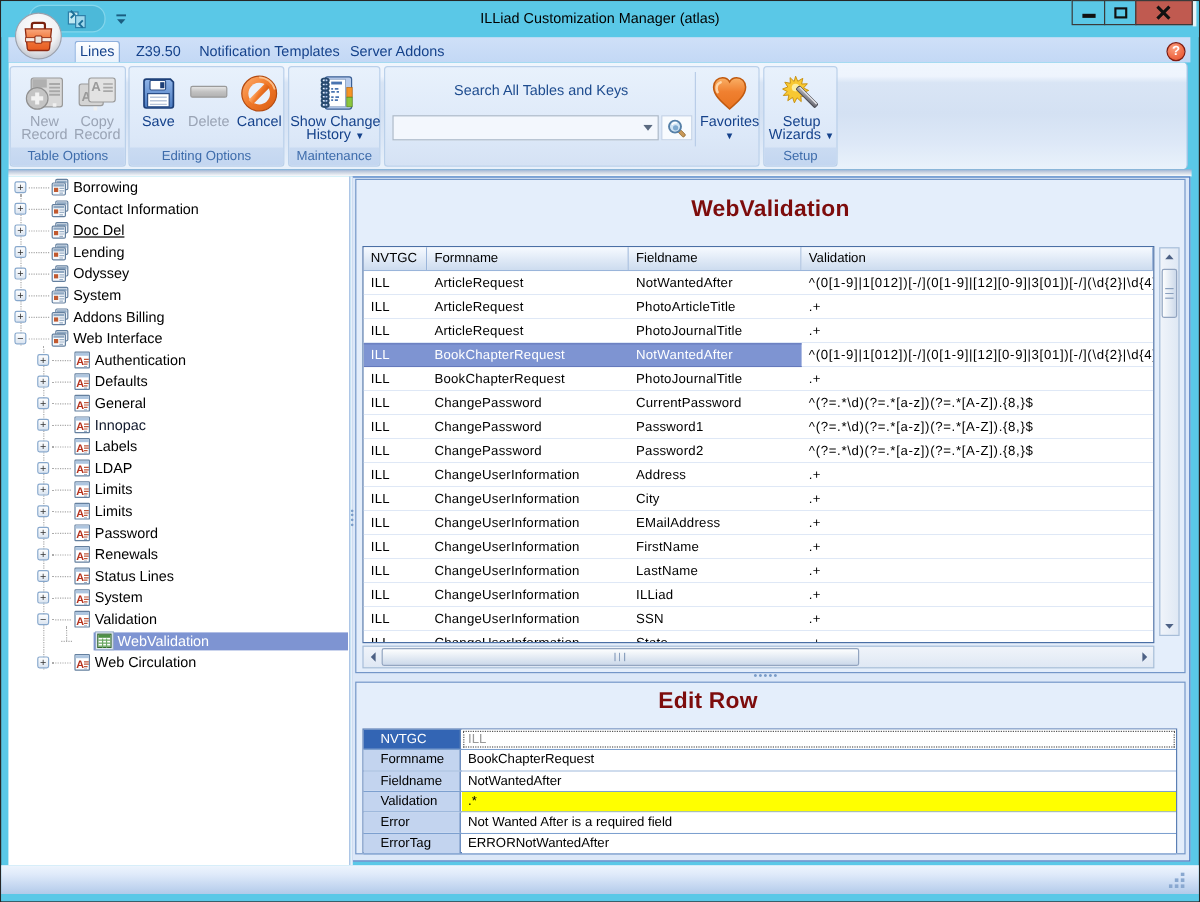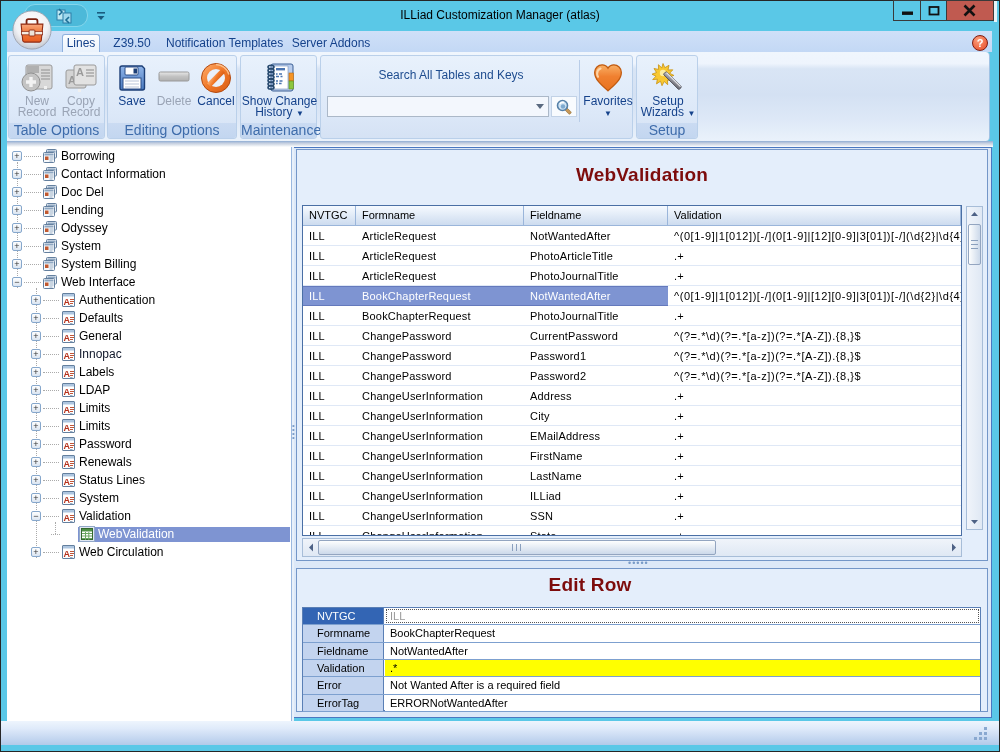--- a/index.html
+++ b/index.html
@@ -18,21 +18,21 @@
 #appcircle { position:absolute; left:12px; top:10px; width:40px; height:40px; z-index:5; }
 #helpbtn { position:absolute; left:972px; top:35px; width:16px; height:16px; border-radius:8px; background:radial-gradient(circle at 38% 30%, #fba07e, #ef6a46 60%, #e25434); border:1px solid #7e1b10; color:#fff; font-size:11px; font-weight:bold; text-align:center; line-height:15px; }
 
 #tabrow { position:absolute; left:7px; top:31px; width:985px; height:21px; background:linear-gradient(#cfe0f8,#c3d8f5); }
 .tab { position:absolute; top:35px; height:17px; font-size:12px; color:#15428b; text-align:center; line-height:16px; white-space:nowrap; }
 #tabhome { position:absolute; left:62px; top:34px; width:38px; height:18px; font-size:12px; color:#15428b; text-align:center; background:linear-gradient(#fdfeff,#eaf2fc); border:1px solid #8eb0dd; border-bottom:none; border-radius:3px 3px 0 0; line-height:17px; }
 
 #ribbon { position:absolute; left:7px; top:52px; width:983px; height:89px; background:linear-gradient(#f0f6fd 0%,#eef4fd 13%,#d9e5f5 19%,#d4e1f3 48%,#dde8f7 75%,#eaf2fb 100%); border-right:1px solid #a0c2e4; border-radius:0 4px 4px 0; }
 #ribbonline { position:absolute; left:7px; top:141px; width:986px; height:6px; background:linear-gradient(#8fadd4,#c2cddf 35%,#d8dfe9 60%,#f4f7fa 90%,#fdfdfe); }
 .rgroup { position:absolute; top:55px; height:84px; border:1px solid #bad0ea; border-radius:3px; background:linear-gradient(#e8f1fc,#dce8f8 70%,#d5e2f4); }
-.rgroup .glabel { position:absolute; left:0; bottom:0; width:100%; height:15px; font-size:14px; color:#3e6cab; text-align:center; line-height:14px; background:linear-gradient(#cadbf2,#c3d6f0); border-radius:0 0 3px 3px; }
+.rgroup .glabel { position:absolute; left:0; bottom:0; width:100%; height:15px; font-size:11px; color:#3e6cab; text-align:center; line-height:14px; background:linear-gradient(#cadbf2,#c3d6f0); border-radius:0 0 3px 3px; }
 .rbtn { position:absolute; font-size:12px; color:#15428b; text-align:center; }
 .rbtn .lbl { margin-top:2px; line-height:11px; }
 .dis { color:#9aa4b5; }
 
 #content { position:absolute; left:293px; top:147px; width:699px; height:571px; background:#dce8f8; border:1px solid #4a78c0; }
 #treepanel { position:absolute; left:7px; top:147px; width:285px; height:574px; background:#fff; border-right:1px solid #9ab8e0; }
 #vsplit { position:absolute; left:292px; top:147px; width:2px; height:574px; background:#e8f0fa; }
 .treerow { position:absolute; font-size:12px; color:#000; height:16px; line-height:16px; }
 .pm { position:absolute; width:10px; height:10px; border:1px solid #86a7cc; background:linear-gradient(#fefefe,#dbe5f1); border-radius:2px; font-size:9px; line-height:8px; text-align:center; color:#333; z-index:3; }
 .dotv { position:absolute; width:0px; border-left:1px dotted #aaa; }
@@ -317,21 +317,21 @@
 <div class="doth" style="left:24px;top:174px;width:17px;"></div>
 <svg class="ticon" style="left:42px;top:166px;" width="16" height="16">
       <use href="#ico_g"></use>
     </svg>
 <div class="treerow" style="left:61px;top:166px;color:#000;">Contact Information</div>
 <div class="pm" style="left:12px;top:187px;">+</div>
 <div class="doth" style="left:24px;top:192px;width:17px;"></div>
 <svg class="ticon" style="left:42px;top:184px;" width="16" height="16">
       <use href="#ico_g"></use>
     </svg>
-<div class="treerow" style="left:61px;top:184px;color:#000;">Doc Del</div>
+<div class="treerow" style="left:61px;top:184px;color:#000;text-decoration:underline;">Doc Del</div>
 <div class="pm" style="left:12px;top:205px;">+</div>
 <div class="doth" style="left:24px;top:210px;width:17px;"></div>
 <svg class="ticon" style="left:42px;top:202px;" width="16" height="16">
       <use href="#ico_g"></use>
     </svg>
 <div class="treerow" style="left:61px;top:202px;color:#000;">Lending</div>
 <div class="pm" style="left:12px;top:223px;">+</div>
 <div class="doth" style="left:24px;top:228px;width:17px;"></div>
 <svg class="ticon" style="left:42px;top:220px;" width="16" height="16">
       <use href="#ico_g"></use>
@@ -341,21 +341,21 @@
 <div class="doth" style="left:24px;top:246px;width:17px;"></div>
 <svg class="ticon" style="left:42px;top:238px;" width="16" height="16">
       <use href="#ico_g"></use>
     </svg>
 <div class="treerow" style="left:61px;top:238px;color:#000;">System</div>
 <div class="pm" style="left:12px;top:259px;">+</div>
 <div class="doth" style="left:24px;top:264px;width:17px;"></div>
 <svg class="ticon" style="left:42px;top:256px;" width="16" height="16">
       <use href="#ico_g"></use>
     </svg>
-<div class="treerow" style="left:61px;top:256px;color:#000;">System Billing</div>
+<div class="treerow" style="left:61px;top:256px;color:#000;">Addons Billing</div>
 <div class="pm" style="left:12px;top:277px;">−</div>
 <div class="doth" style="left:24px;top:282px;width:17px;"></div>
 <svg class="ticon" style="left:42px;top:274px;" width="16" height="16">
       <use href="#ico_g"></use>
     </svg>
 <div class="treerow" style="left:61px;top:274px;color:#000;">Web Interface</div>
 <div class="pm" style="left:31px;top:295px;">+</div>
 <div class="doth" style="left:43px;top:300px;width:16px;"></div>
 <svg class="ticon" style="left:60px;top:292px;" width="16" height="16">
       <use href="#ico_a"></use>

